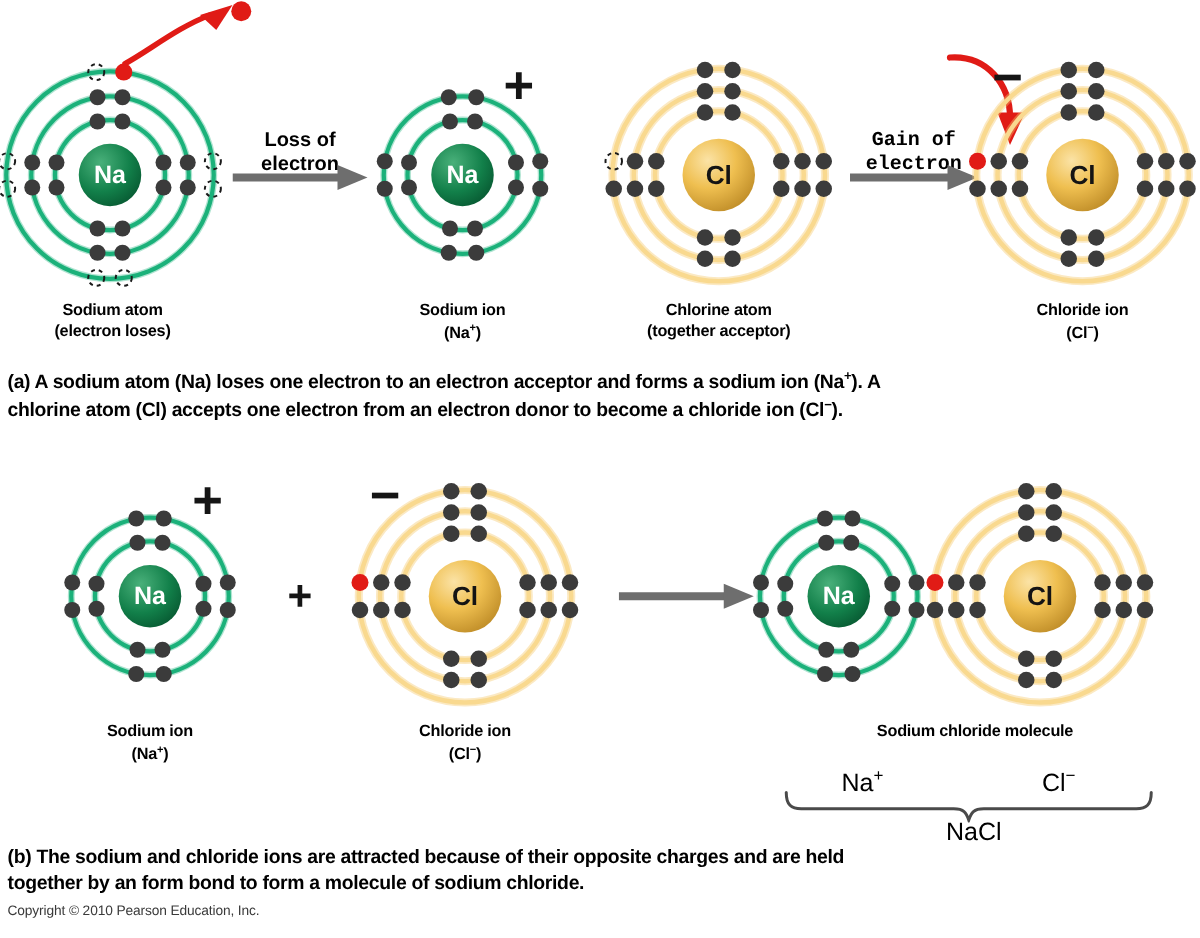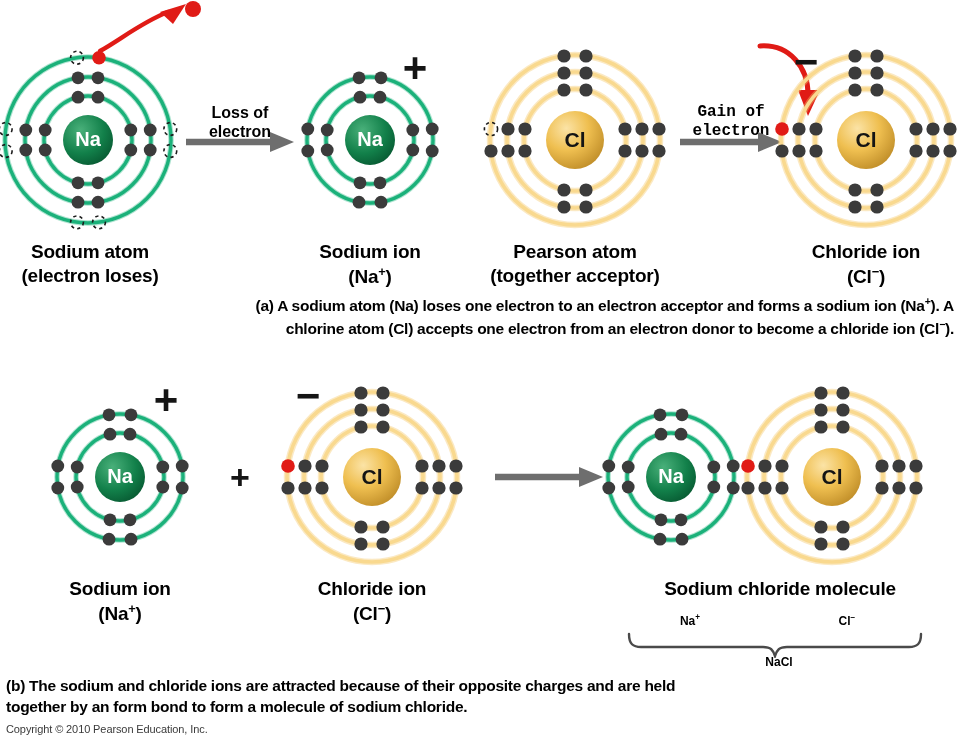--- a/index.html
+++ b/index.html
@@ -28,21 +28,21 @@
     position: absolute;
     transform: translate(-50%, -50%);
   }
   .atom svg { display: block; overflow: visible; }
 
   
   .fig-label {
     position: absolute;
     text-align: center;
     font-weight: bold;
-    font-size: 19px;
+    font-size: 13px;
     line-height: 1.28;
     letter-spacing: -0.2px;
     transform: translateX(-50%);
     white-space: nowrap;
   }
   .step-label {
     position: absolute;
     text-align: center;
     font-weight: bold;
     font-size: 16px;
@@ -78,22 +78,22 @@
   .caption .tag { font-weight: bold; }
   .copyright {
     position: absolute;
     font-size: 11px;
     font-weight: normal;
     color: #3a3a3a;
     letter-spacing: -0.1px;
   }
   .brace-label {
     position: absolute;
-    font-size: 12px;
-    font-weight: bold;
+    font-size: 20px;
+    font-weight: normal;
     text-align: left;
     transform: translateX(-50%);
     white-space: nowrap;
   }
   sup { font-size: 0.68em; vertical-align: super; }
 </style>
 </head>
 <body>
 
 <div class="stage">
@@ -304,29 +304,29 @@
 
   <div class="fig-label" style="left:90px; top:240px;">
     <div>Sodium atom</div>
     <div>(electron loses)</div>
   </div>
   <div class="fig-label" style="left:370px; top:240px;">
     <div>Sodium ion</div>
     <div><span>(Na</span><sup>+</sup><span>)</span></div>
   </div>
   <div class="fig-label" style="left:575px; top:240px;">
-    <div>Pearson atom</div>
+    <div>Chlorine atom</div>
     <div>(together acceptor)</div>
   </div>
   <div class="fig-label" style="left:866px; top:240px;">
     <div>Chloride ion</div>
     <div><span>(Cl</span><sup>−</sup><span>)</span></div>
   </div>
 
-  <div class="caption" style="left:6px; top:294px; width:948px;text-align:right;">
+  <div class="caption" style="left:6px; top:294px; width:948px;">
     <div>
       <span class="tag">(a)</span>
       <span>A sodium atom (Na) loses one electron to an electron acceptor and forms a sodium ion (Na</span><sup>+</sup><span>). A</span>
     </div>
     <div>
       <span>chlorine atom (Cl) accepts one electron from an electron donor to become a chloride ion (Cl</span><sup>−</sup><span>).</span>
     </div>
   </div>
 
   <div class="atom" style="left:120px; top:477px;">

